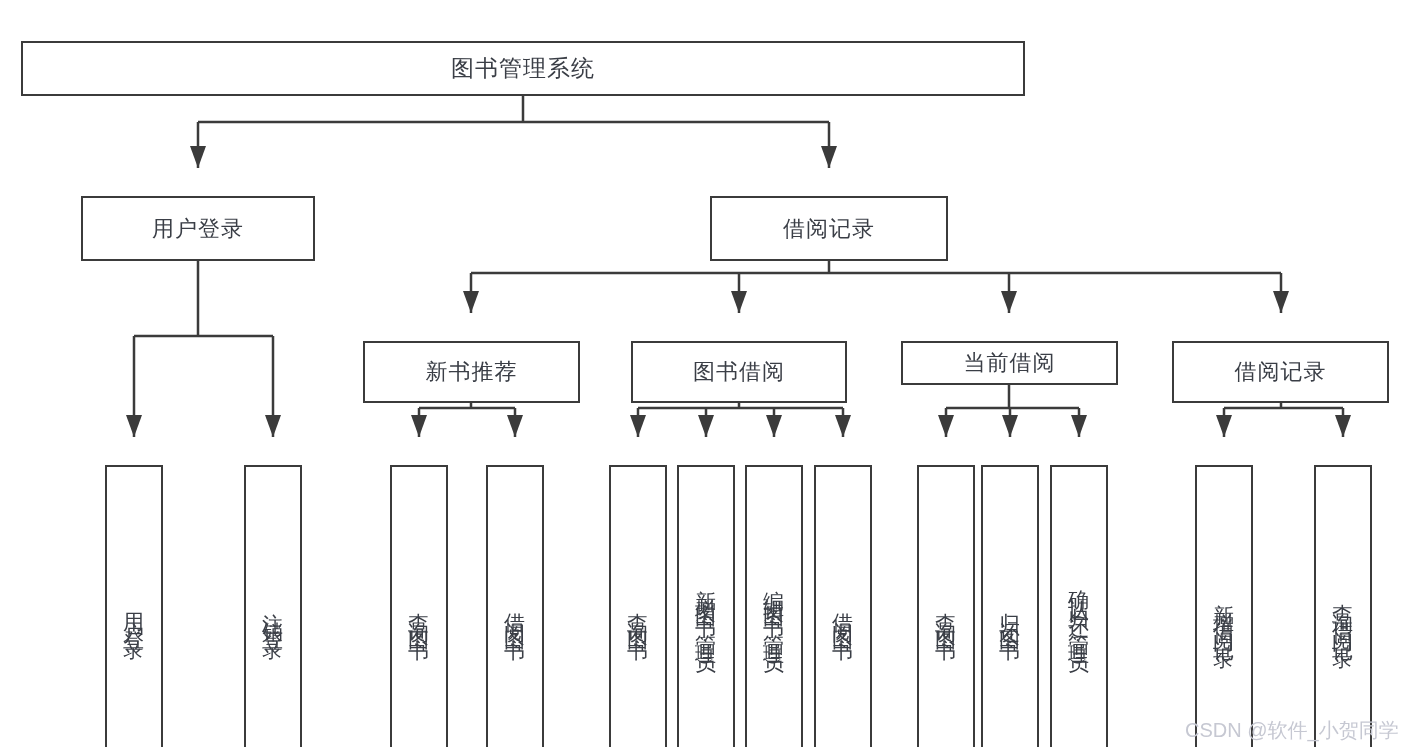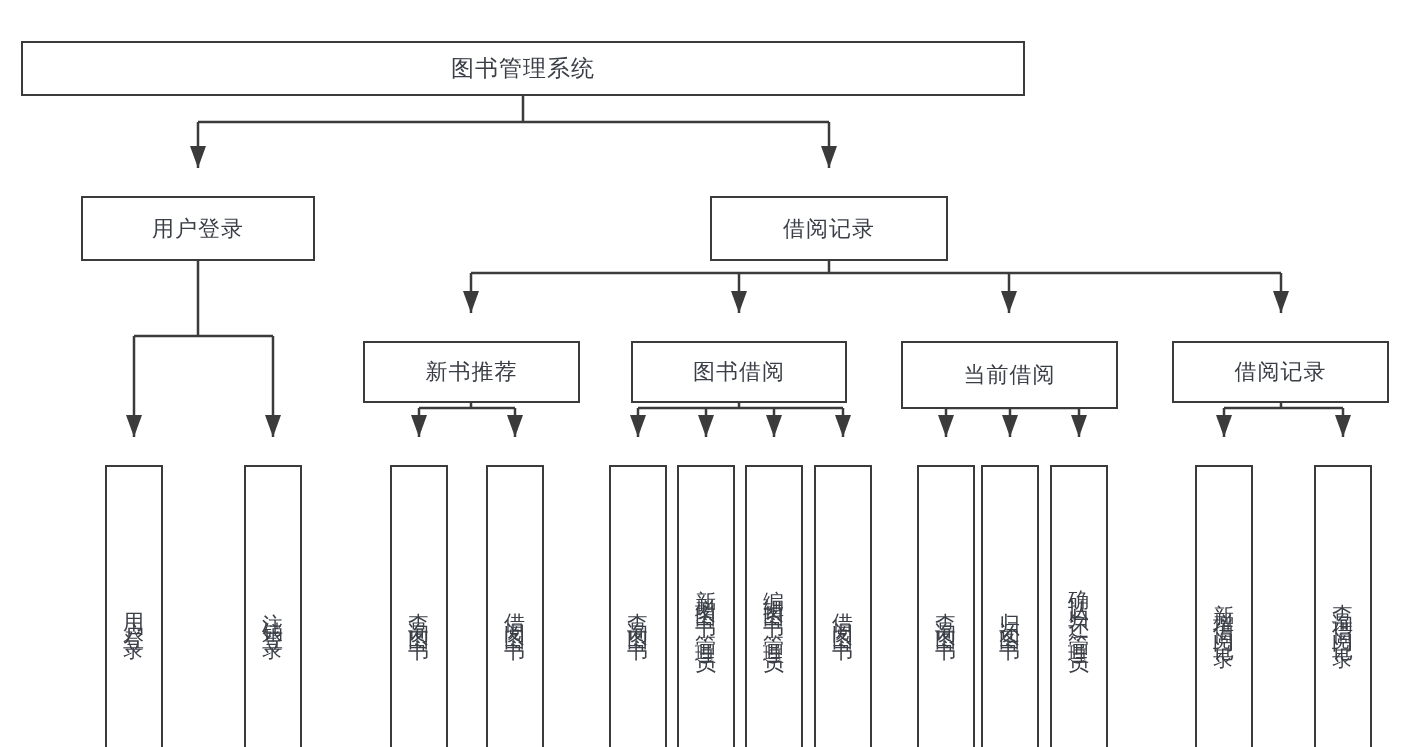--- a/index.html
+++ b/index.html
@@ -100,21 +100,21 @@
   <div class="box hbox" style="left:710px; top:168px; width:238px; height:65px;">
     <span>借阅记录</span>
   </div>
 
   <div class="box hbox" style="left:363px; top:313px; width:217px; height:62px;justify-content:center;">
     <span>新书推荐</span>
   </div>
   <div class="box hbox" style="left:631px; top:313px; width:216px; height:62px;">
     <span>图书借阅</span>
   </div>
-  <div class="box hbox" style="left:901px; top:313px; width:217px; height:68px;">
+  <div class="box hbox" style="left:901px; top:313px; width:217px; height:44px;">
     <span>当前借阅</span>
   </div>
   <div class="box hbox" style="left:1172px; top:313px; width:217px; height:62px;">
     <span>借阅记录</span>
   </div>
 
   <div class="box vbox" style="left:105px; top:437px;">
     <span class="vtext">用户登录</span>
   </div>
   <div class="box vbox" style="left:244px; top:437px;">
@@ -151,14 +151,15 @@
     <span class="vtext">确认归还（管理员）</span>
   </div>
 
   <div class="box vbox" style="left:1195px; top:437px;">
     <span class="vtext">新增借阅记录</span>
   </div>
   <div class="box vbox" style="left:1314px; top:437px;">
     <span class="vtext">查询借阅记录</span>
   </div>
 
+  <div id="watermark">CSDN @软件_小贺同学</div>
 
 </div>
 
 </body></html>

